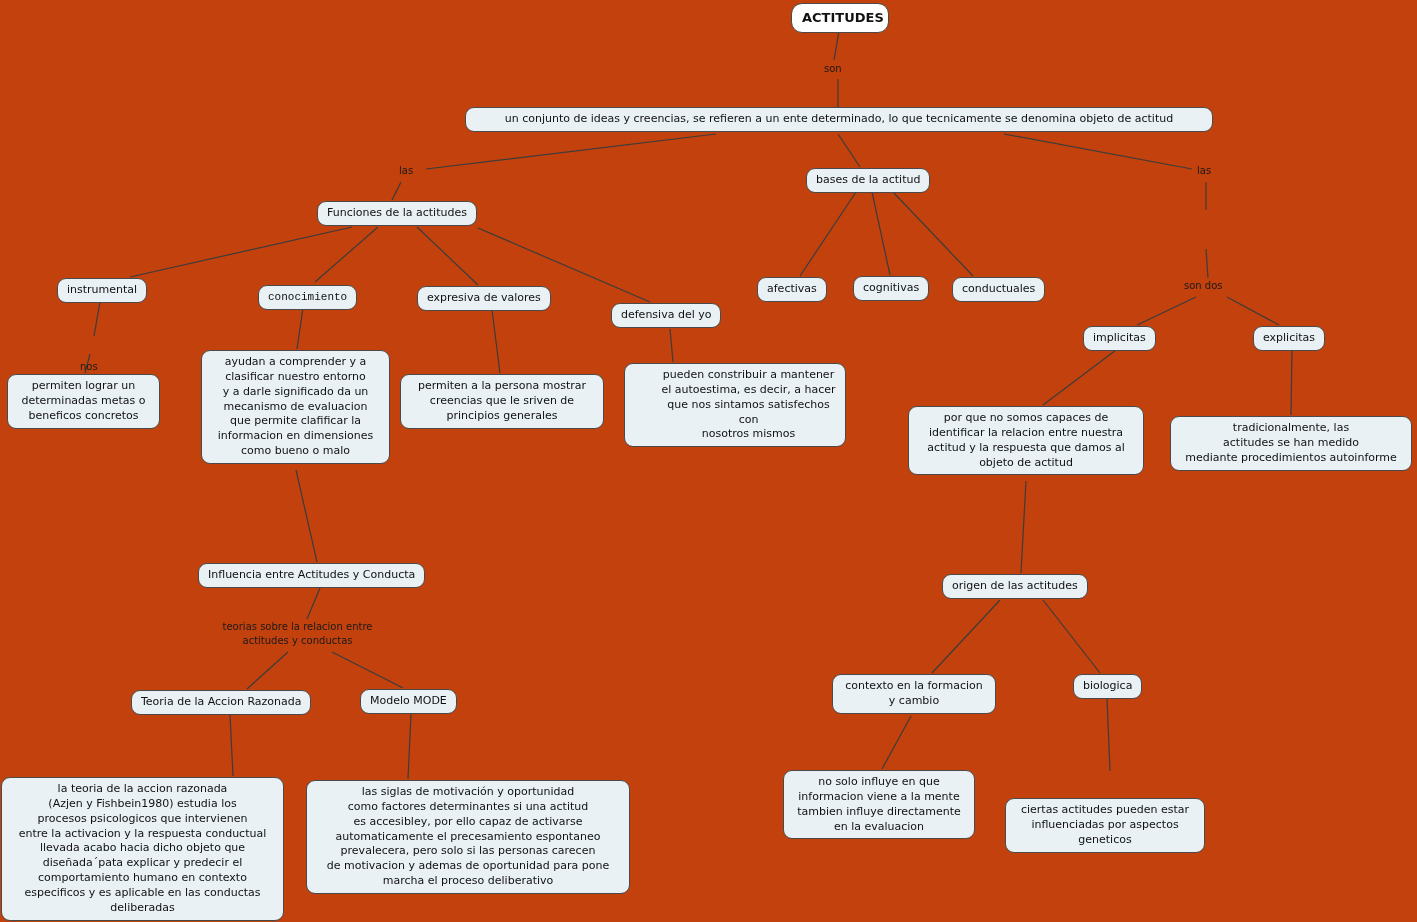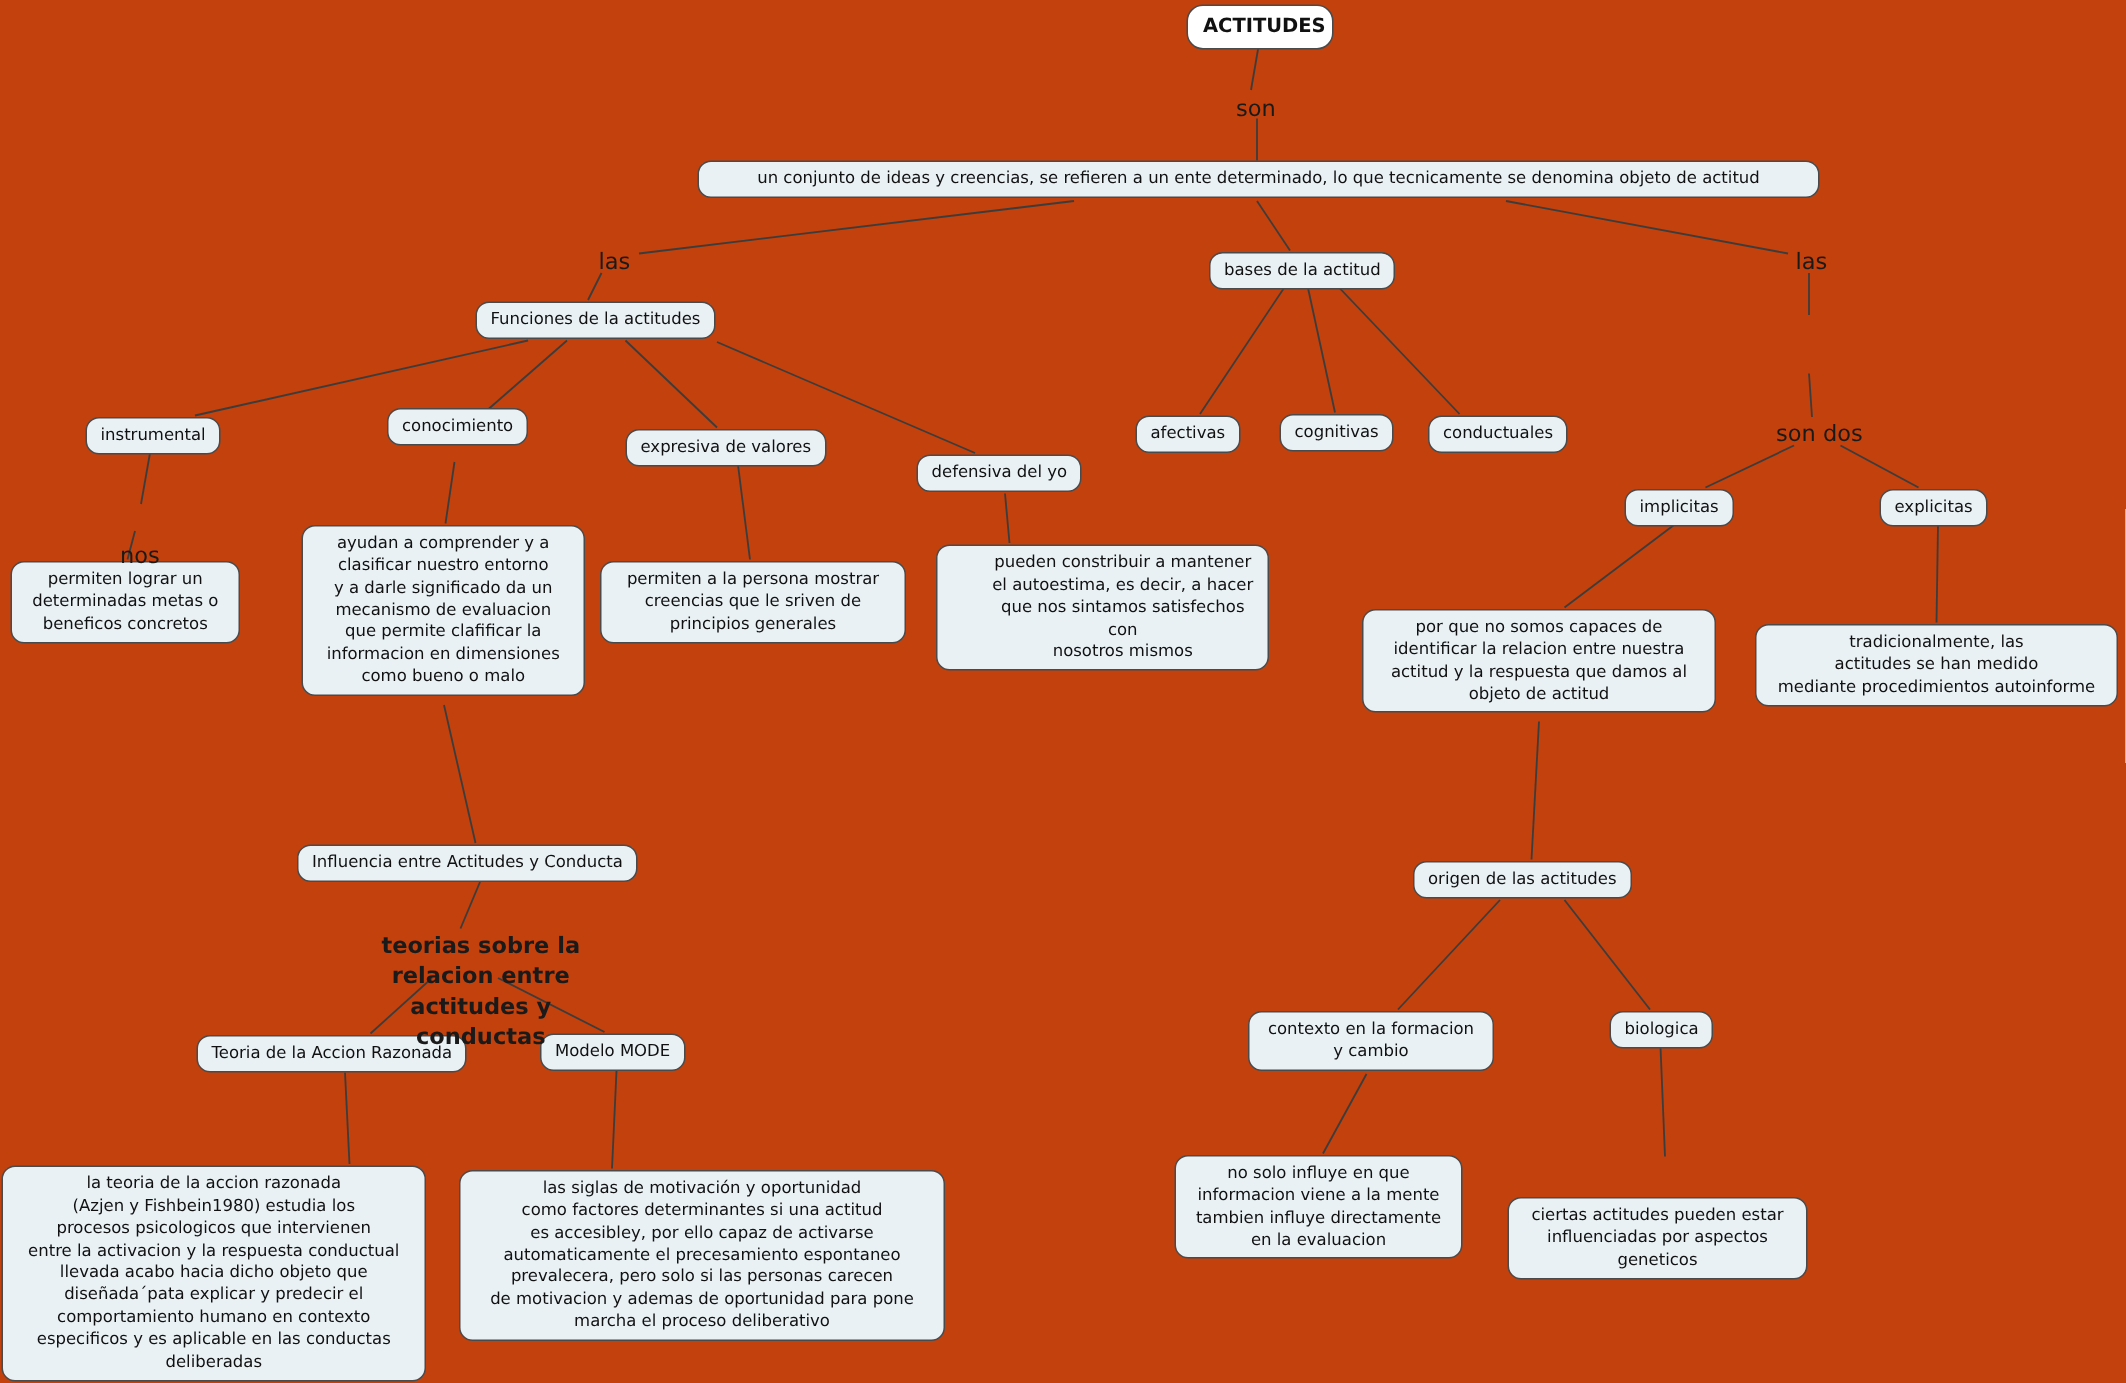--- a/index.html
+++ b/index.html
@@ -20,33 +20,33 @@
     border-radius:9px;
     padding:4px 9px;
     font-size:11px;
     line-height:1.35;
     text-align:center;
     white-space:pre-line;
     box-sizing:border-box;
   }
   .clabel {
     position:absolute;
-    font-size:15px;
+    font-size:10px;
     line-height:1.35;
     color:#1a1a1a;
     white-space:pre-line;
   }
   
   #n-root { left:791px; top:3px; width:98px; background:#ffffff; font-weight:bold; font-size:13px; border-radius:11px; border-width:1.5px; padding:5px 10px; }
   #n-def { left:465px; top:107px; width:748px; }
   #n-funciones { left:317px; top:201px; }
   #n-bases { left:806px; top:168px; }
   #n-medidas { left:1121px; top:211px; width:170px; }
   #n-instrumental { left:57px; top:278px; }
-  #n-conocimiento { left:258px; top:272px; }
+  #n-conocimiento { left:258px; top:285px;font-family:Liberation Mono, monospace; }
   #n-expresiva { left:417px; top:286px; }
   #n-defensiva { left:611px; top:303px; }
   #n-afectivas { left:757px; top:277px; }
   #n-cognitivas { left:853px; top:276px; }
   #n-conductuales { left:952px; top:277px; }
   #n-implicitas { left:1083px; top:326px;text-align:center; }
   #n-explicitas { left:1253px; top:326px; }
   #n-permiten-lograr { left:7px; top:374px; width:153px; }
   #n-ayudan { left:201px; top:350px; width:189px; }
   #n-permiten-persona { left:400px; top:374px; width:204px; }
@@ -62,21 +62,21 @@
   #n-contexto { left:832px; top:674px; width:164px; }
   #n-biologica { left:1073px; top:674px; }
   #n-no-solo { left:783px; top:770px; width:192px; }
   #n-ciertas { left:1005px; top:798px; width:200px; }
   
   #l-son { left:824px; top:62px; }
   #l-las-left { left:399px; top:164px; }
   #l-las-right { left:1197px; top:164px; }
   #l-son-dos { left:1184px; top:279px; }
   #l-nos { left:80px; top:328px;margin-top:32px; }
-  #l-teorias { left:228px; top:620px; width:185px; text-align:center;font-weight:bold; }
+  #l-teorias { left:205px; top:620px; width:185px; text-align:center; }
 </style>
 </head>
 <body>
 
 <div id="canvas">
 
   <svg id="wires" viewBox="0 0 1417 922" xmlns="http://www.w3.org/2000/svg">
     <g stroke="#3c3c3c" stroke-width="1.2" fill="none">
       <line x1="839" y1="31" x2="834" y2="60"></line>
       <line x1="838" y1="79" x2="838" y2="107"></line>

